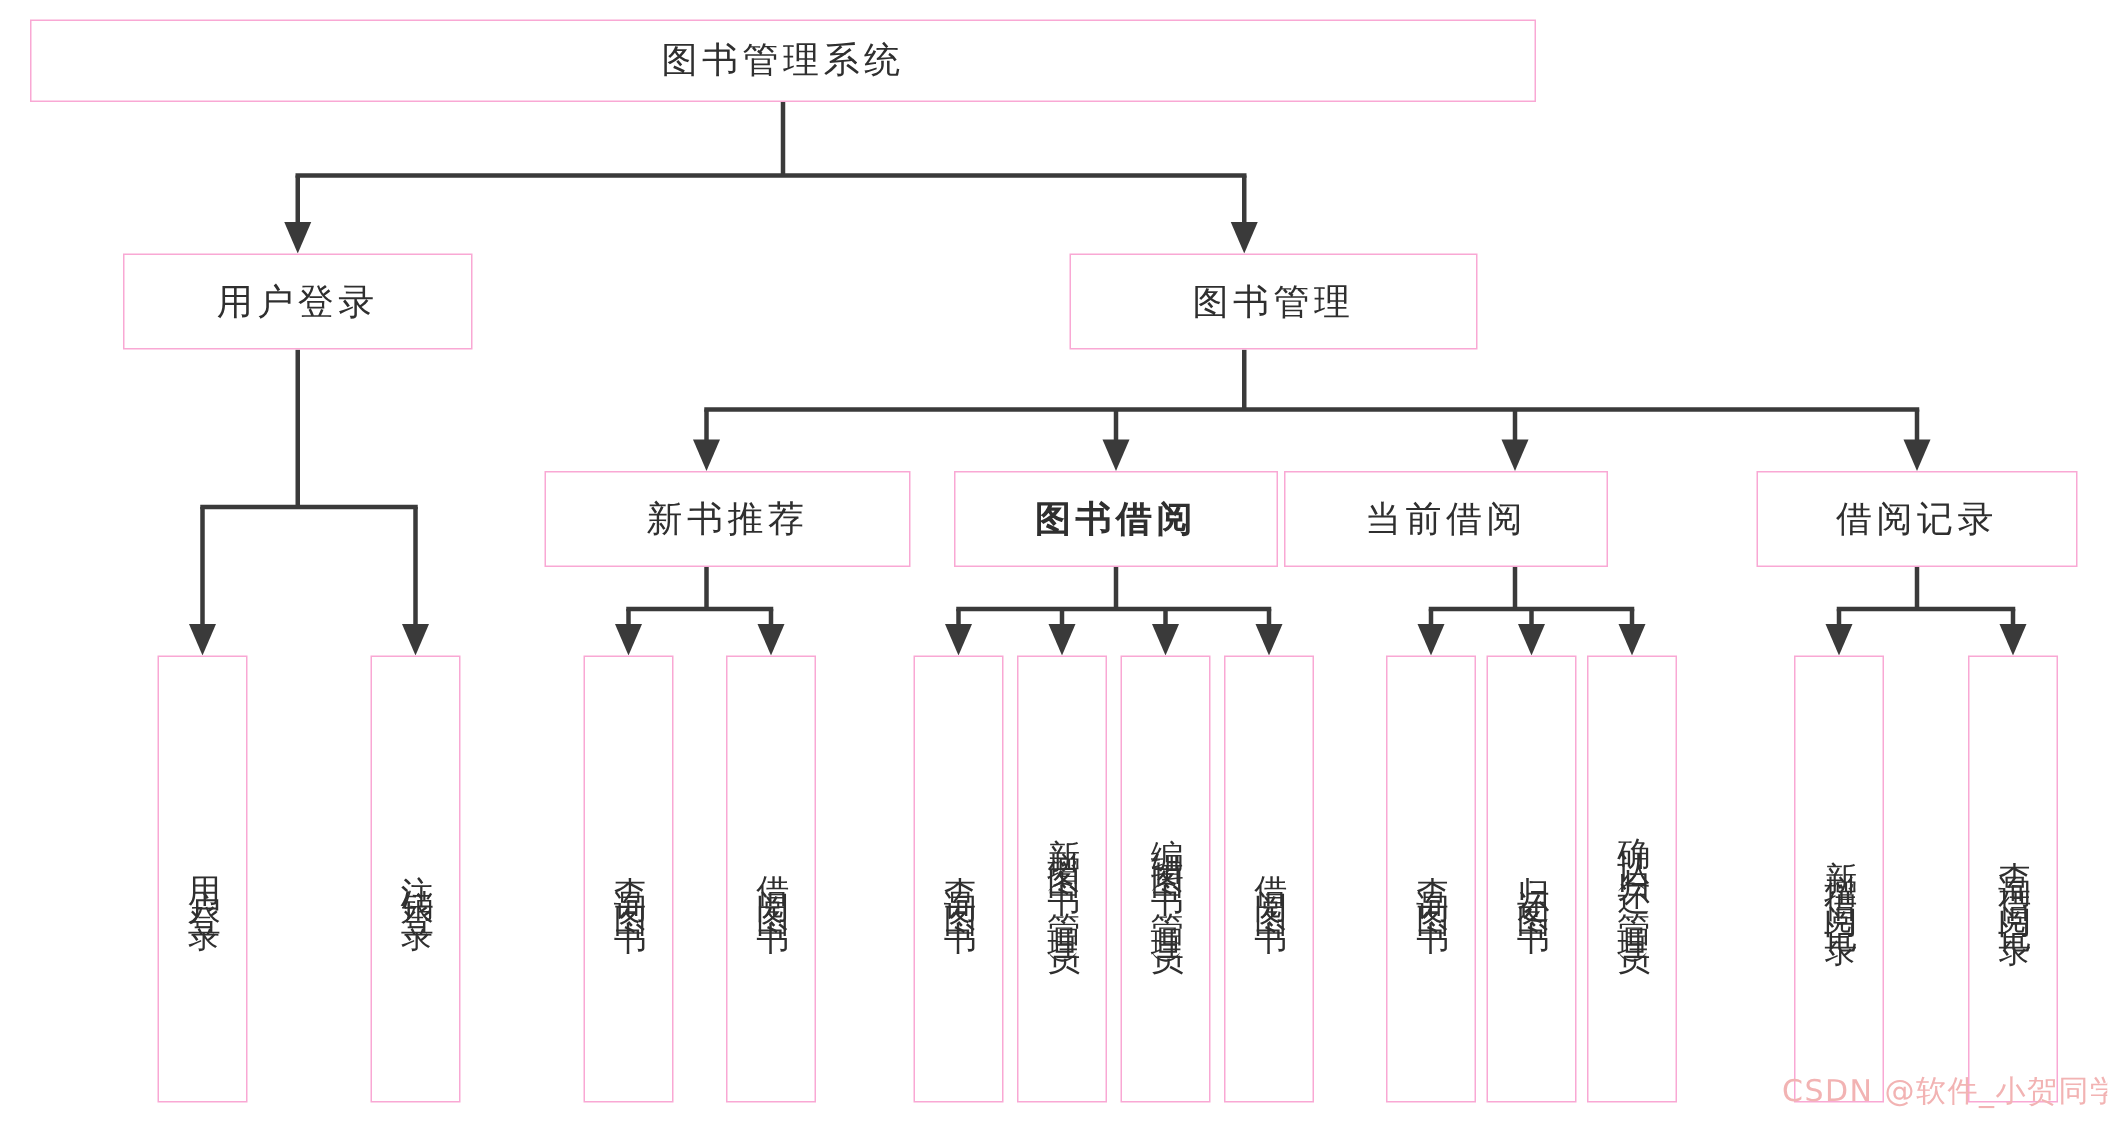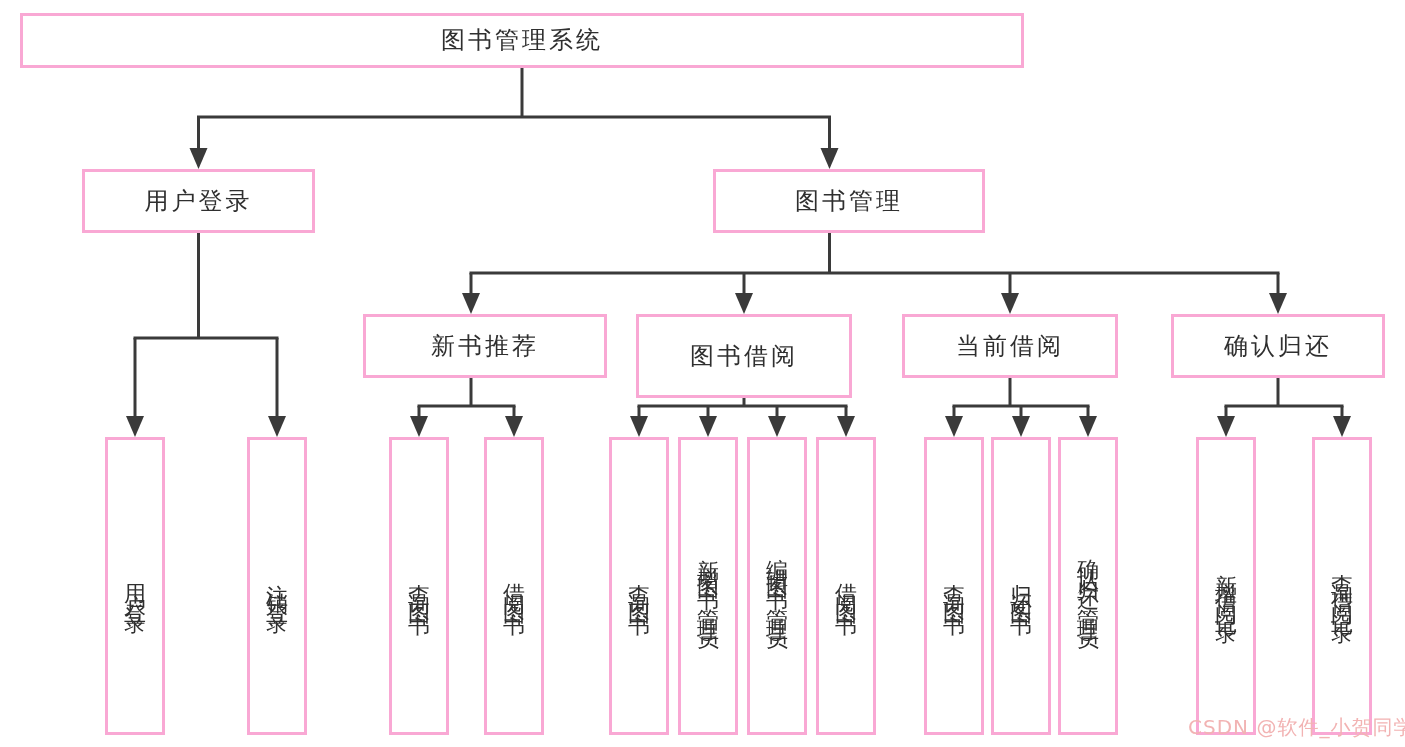--- a/index.html
+++ b/index.html
@@ -11,21 +11,21 @@
     overflow:hidden;
   }
   #connectors{
     position:absolute;left:0;top:0;width:1405px;height:747px;
     pointer-events:none;
   }
   .node{
     position:absolute;
     box-sizing:border-box;
     background:#ffffff;
-    border:3px solid #f9a8d4;
+    border:1px solid #f9a8d4;
     display:flex;
     align-items:center;
     justify-content:center;
     z-index:2;
   }
   .node .lbl{
     color:#2f2f2f;
     font-size:24px;
     letter-spacing:3px;
     white-space:nowrap;
@@ -127,28 +127,28 @@
       </div>
       <div class="node h" style="left: 82px; top: 169px; width: 233px; height: 64px;">
         <span class="lbl">用户登录</span>
       </div>
       <div class="node h" style="left: 713px; top: 169px; width: 272px; height: 64px;">
         <span class="lbl">图书管理</span>
       </div>
       <div class="node h" style="left: 363px; top: 314px; width: 244px; height: 64px;">
         <span class="lbl">新书推荐</span>
       </div>
-      <div class="node h" style="left: 636px; top: 314px; width: 216px; height: 84px;">
+      <div class="node h" style="left: 636px; top: 314px; width: 216px; height: 64px; font-weight: bold;">
         <span class="lbl">图书借阅</span>
       </div>
-      <div class="node h" style="left: 902px; top: 314px; width: 216px; height: 64px;">
+      <div class="node h" style="left: 856px; top: 314px; width: 216px; height: 64px;">
         <span class="lbl">当前借阅</span>
       </div>
       <div class="node h" style="left: 1171px; top: 314px; width: 214px; height: 64px;">
-        <span class="lbl">确认归还</span>
+        <span class="lbl">借阅记录</span>
       </div>
       <div class="node v" style="left: 105px; top: 437px; width: 60px; height: 298px;">
         <span class="lbl">用户登录</span>
       </div>
       <div class="node v" style="left: 247px; top: 437px; width: 60px; height: 298px;">
         <span class="lbl">注销登录</span>
       </div>
       <div class="node v" style="left: 389px; top: 437px; width: 60px; height: 298px;">
         <span class="lbl">查询图书</span>
       </div>

